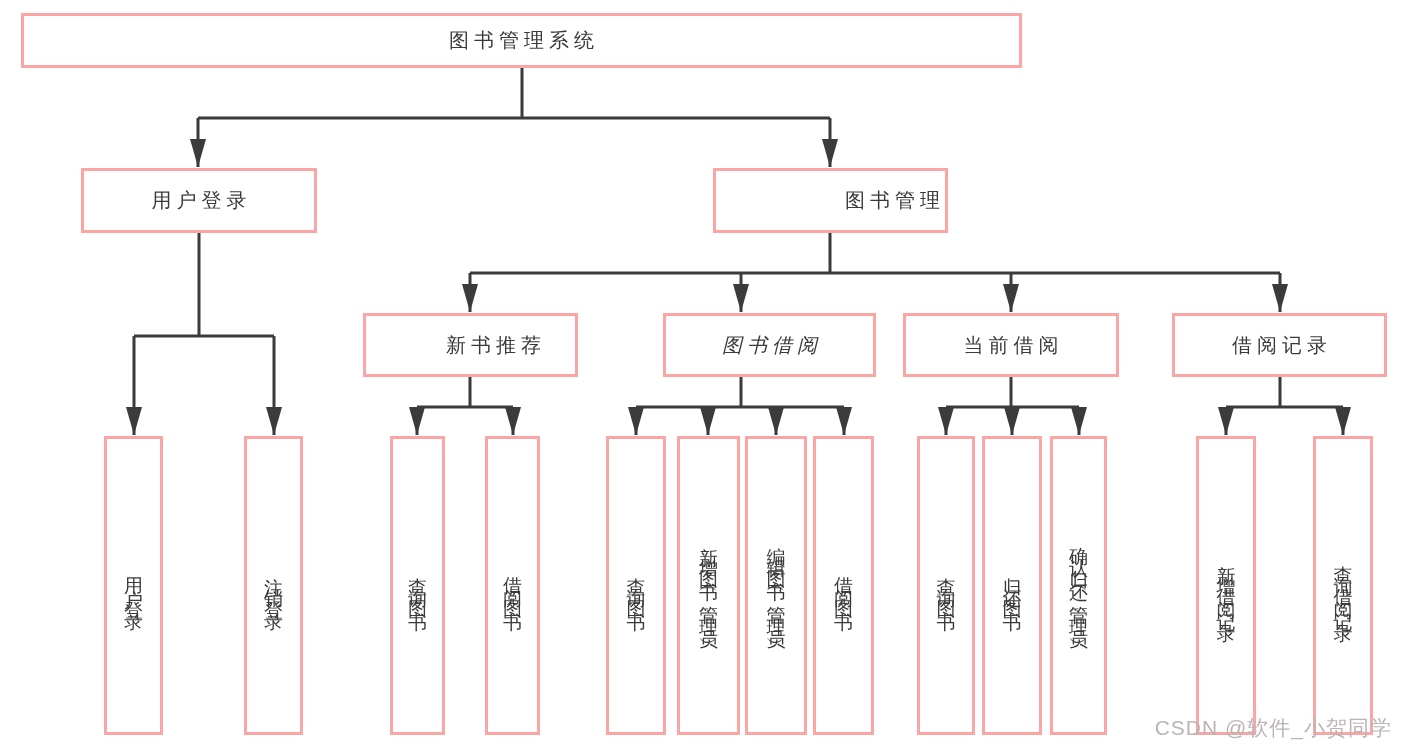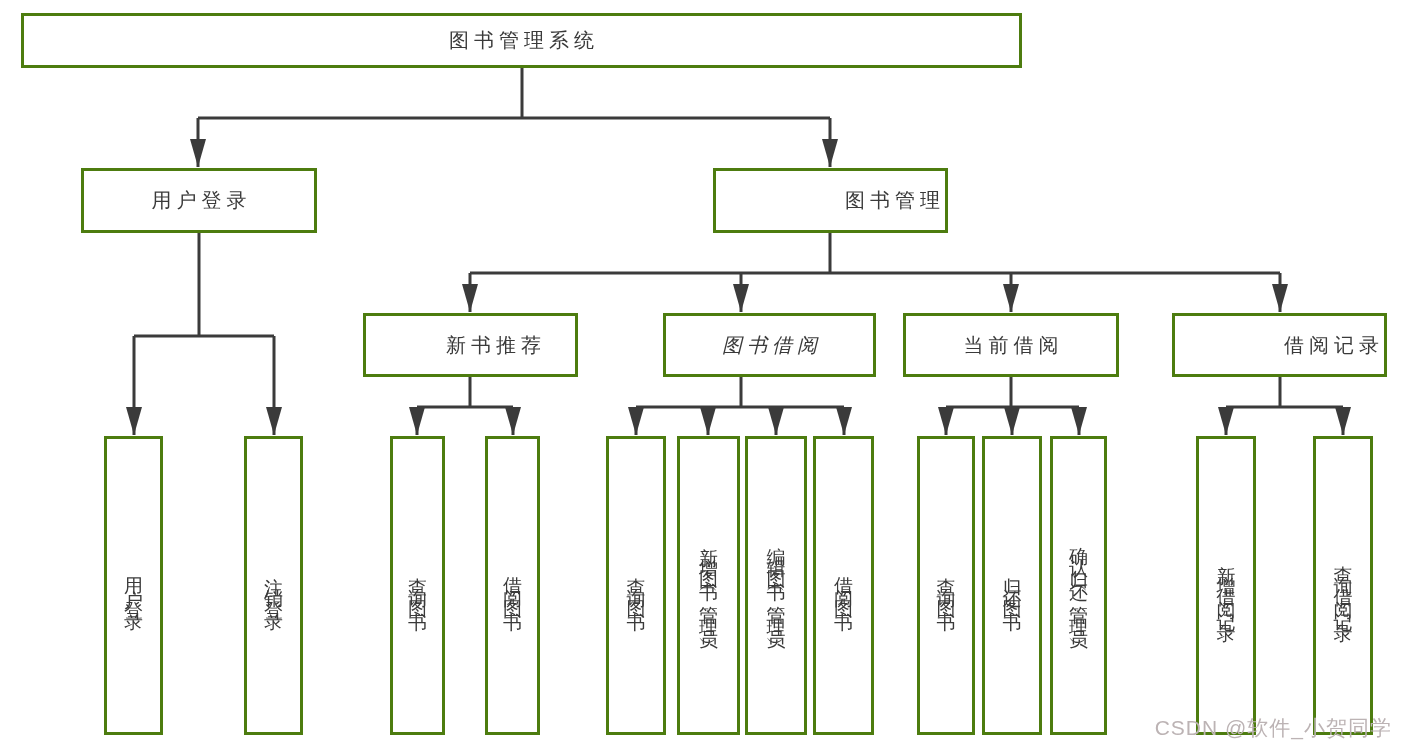--- a/index.html
+++ b/index.html
@@ -18,21 +18,21 @@
   #connectors {
     position: absolute;
     left: 0;
     top: 0;
     width: 1405px;
     height: 747px;
   }
   .box {
     position: absolute;
     box-sizing: border-box;
-    border: 3px solid #4d7c0f;
+    border: 3px solid #fca5a5;
     background: #ffffff;
     display: flex;
     align-items: center;
     justify-content: center;
     color: #3a3a3a;
   }
   .box .label {
     letter-spacing: 0.25em;
     text-indent: 0.25em;
     font-size: 20px;
@@ -108,21 +108,21 @@
 
   <div class="box" style="left:363px; top:313px; width:215px; height:64px;padding-left:46px;">
     <span class="label">新书推荐</span>
   </div>
   <div class="box" style="left:663px; top:313px; width:213px; height:64px;font-style:italic;">
     <span class="label">图书借阅</span>
   </div>
   <div class="box" style="left:903px; top:313px; width:216px; height:64px;">
     <span class="label">当前借阅</span>
   </div>
-  <div class="box" style="left:1172px; top:313px; width:215px; height:64px;justify-content:flex-end;">
+  <div class="box" style="left:1172px; top:313px; width:215px; height:64px;">
     <span class="label">借阅记录</span>
   </div>
 
   <div class="box leaf" style="left:104px; top:436px; width:59px; height:299px;">
     <span class="label">用户登录</span>
   </div>
   <div class="box leaf" style="left:244px; top:436px; width:59px; height:299px;">
     <span class="label">注销登录</span>
   </div>
 

